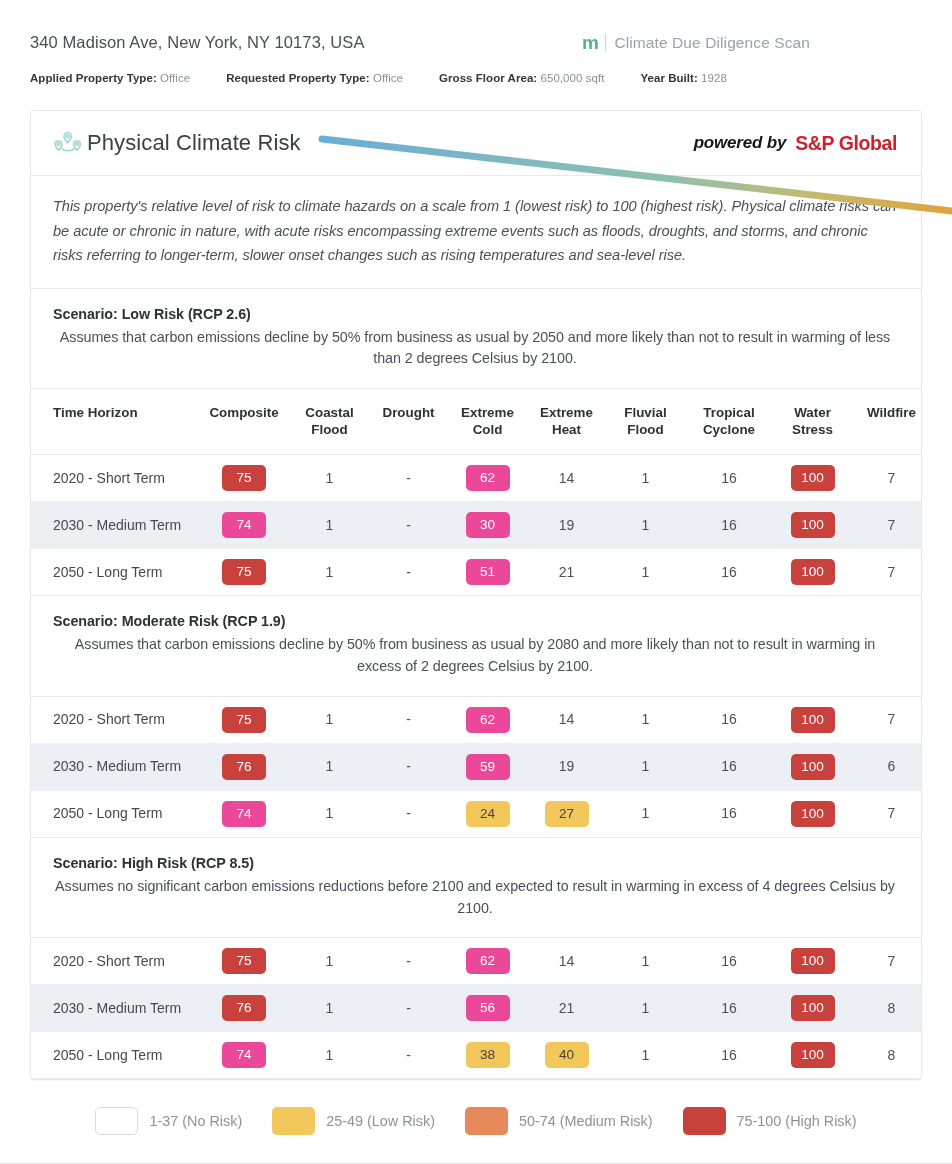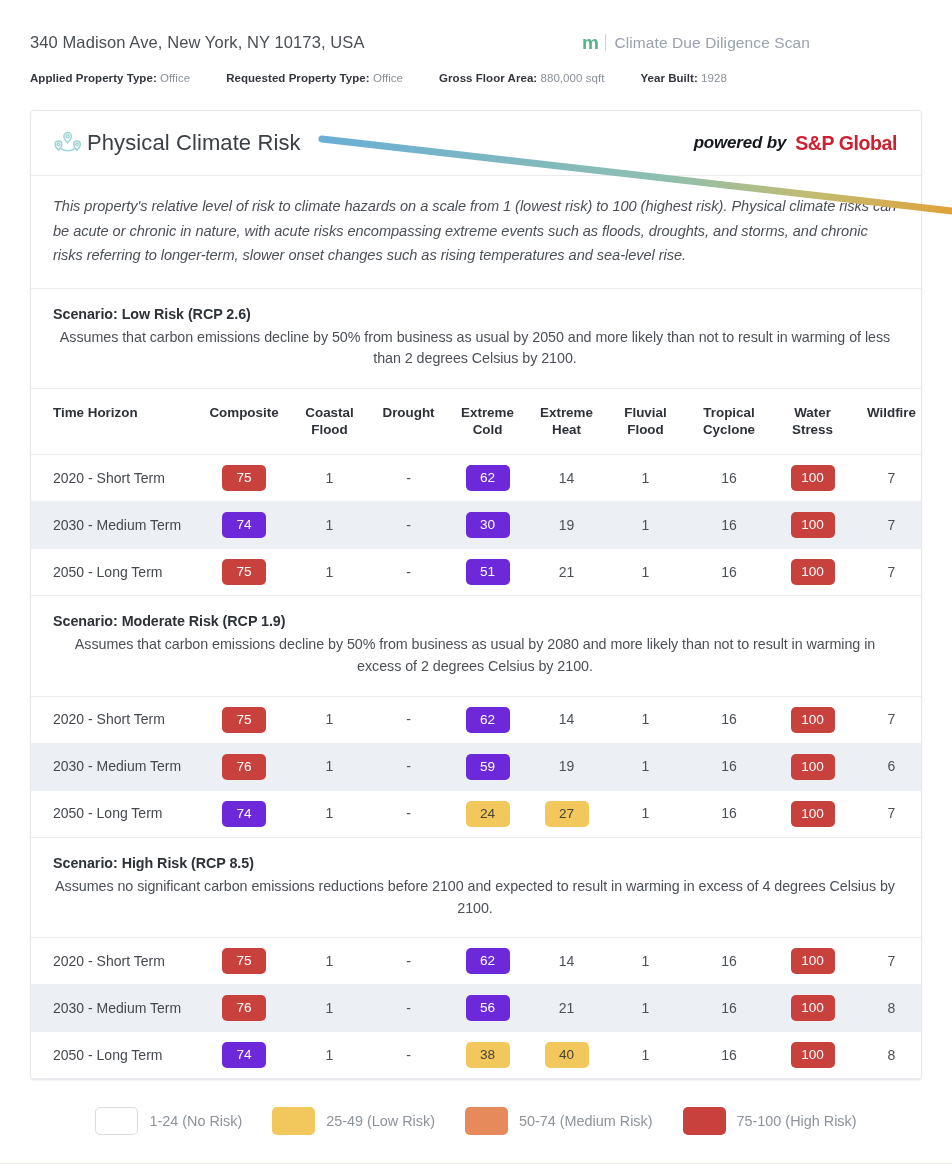--- a/index.html
+++ b/index.html
@@ -134,21 +134,21 @@
   col.w-std   { width: 79px;  }
   col.w-cyc   { width: 88px;  }
 
   .badge {
     display: inline-block; min-width: 44px;
     padding: 5px 9px; border-radius: 5px;
     font-size: 13.6px; line-height: 1.18; text-align: center;
     color: #ffffff;
   }
   .badge.high   { background: #c9413c; }
-  .badge.medium { background: #6d28d9; }
+  .badge.medium { background: #ec4899; }
   .badge.low    { background: #f2c75c; color: #4a4336; }
 
   
   .legend {
     display: flex; align-items: center; justify-content: center;
     gap: 0; padding: 22px 0 20px 0;
   }
   .legend-item { display: flex; align-items: center; gap: 11px; margin-right: 30px; }
   .legend-item:last-child { margin-right: 0; }
   .swatch {
@@ -192,21 +192,21 @@
       <div class="fact">
         <b>Applied Property Type:</b>
         <span>Office</span>
       </div>
       <div class="fact">
         <b>Requested Property Type:</b>
         <span>Office</span>
       </div>
       <div class="fact">
         <b>Gross Floor Area:</b>
-        <span>880,000 sqft</span>
+        <span>650,000 sqft</span>
       </div>
       <div class="fact">
         <b>Year Built:</b>
         <span>1928</span>
       </div>
     </div>
   </div>
 
   <div class="card">
 
@@ -427,21 +427,21 @@
             <td>8</td>
           </tr>
         </tbody>
     </table>
 
   </div>
 
   <div class="legend" style="position:absolute; left:0; top:1085px; width:952px;">
     <div class="legend-item">
       <span class="swatch none"></span>
-      <span class="legend-label">1-24 (No Risk)</span>
+      <span class="legend-label">1-37 (No Risk)</span>
     </div>
     <div class="legend-item">
       <span class="swatch low"></span>
       <span class="legend-label">25-49 (Low Risk)</span>
     </div>
     <div class="legend-item">
       <span class="swatch medium"></span>
       <span class="legend-label">50-74 (Medium Risk)</span>
     </div>
     <div class="legend-item">

